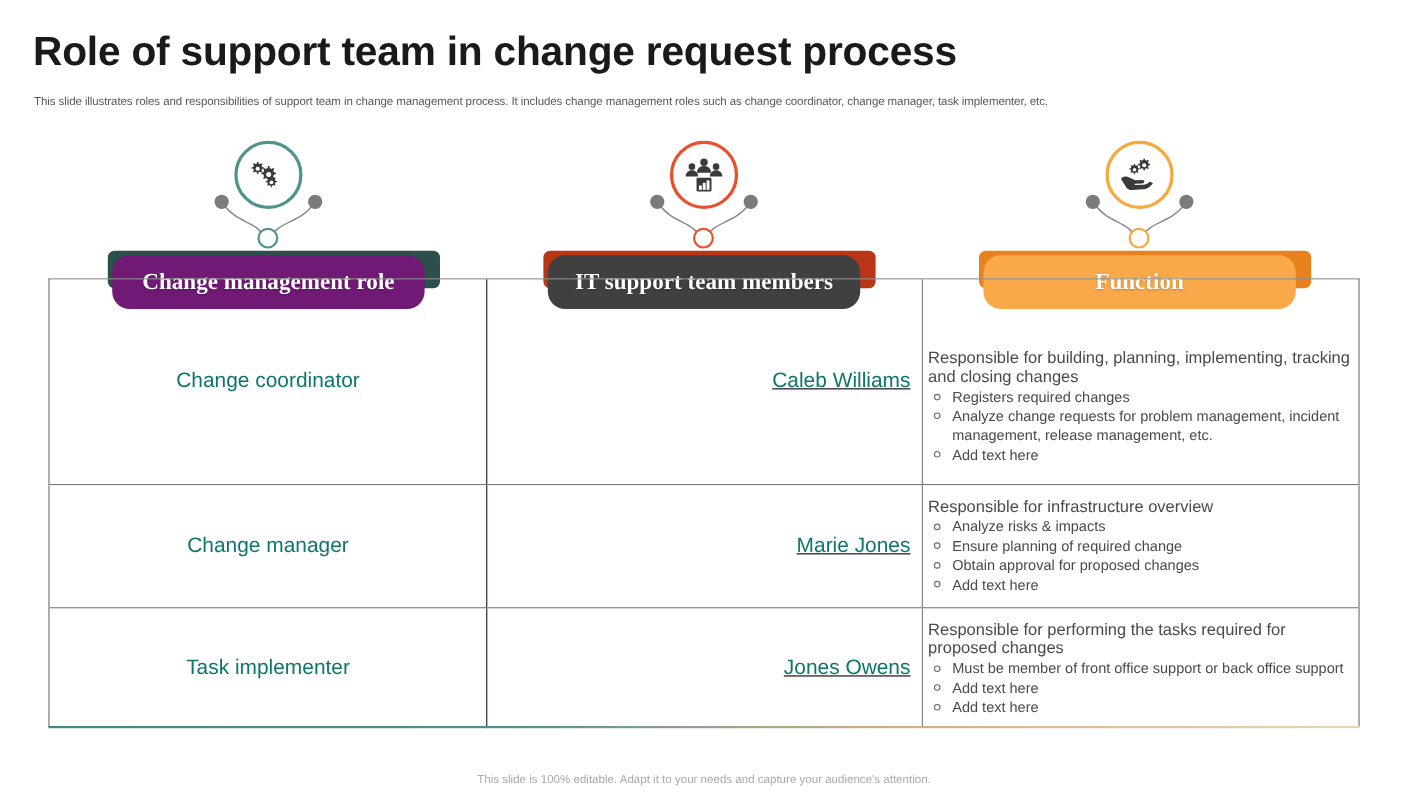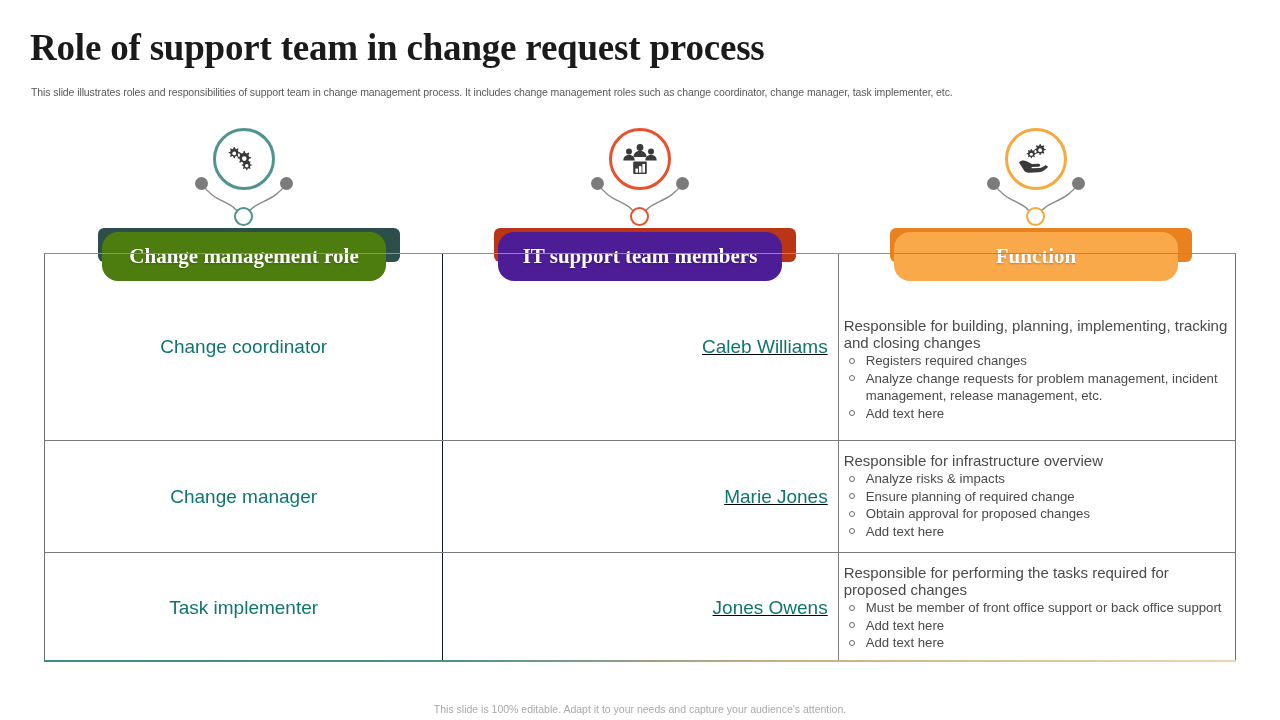--- a/index.html
+++ b/index.html
@@ -13,21 +13,21 @@
     font-family: "Liberation Sans", sans-serif;
     overflow: hidden;
     position: relative;
   }
 
   
   .slide-title {
     position: absolute;
     left: 30px;
     top: 26px;
-    font-family: Liberation Serif, serif;
+    font-family: Liberation Sans, sans-serif;
     font-weight: bold;
     font-size: 37px;
     letter-spacing: -0.2px;
     color: #1a1a1a;
     white-space: nowrap;
   }
   .slide-subtitle {
     position: absolute;
     left: 31px;
     top: 86px;
@@ -309,25 +309,25 @@
         <path d="M6 0 l1.2 0 l0.5 2 a5 5 0 0 1 1.6 0.7 l1.8-1 l0.85 0.85 l-1 1.8 a5 5 0 0 1 0.7 1.6 l2 0.5 l0 1.2 l-2 0.5 a5 5 0 0 1-0.7 1.6 l1 1.8 l-0.85 0.85 l-1.8-1 a5 5 0 0 1-1.6 0.7 l-0.5 2 l-1.2 0 l-0.5-2 a5 5 0 0 1-1.6-0.7 l-1.8 1 l-0.85-0.85 l1-1.8 a5 5 0 0 1-0.7-1.6 l-2-0.5 l0-1.2 l2-0.5 a5 5 0 0 1 0.7-1.6 l-1-1.8 l0.85-0.85 l1.8 1 a5 5 0 0 1 1.6-0.7 z"></path>
         <circle cx="6.6" cy="8" r="2.4" fill="#ffffff"></circle>
       </g>
       <path d="M2 20.5 c2.4-2.6 5.2-2.4 7.6-1.2 l5.4 2.6 l6-0.2 c1.6-0.05 2.2 0.6 2.2 1.5 c0 0.9-0.7 1.5-2 1.55 l-6.6 0.3 l0 1.2 l7.6-0.3 c2.6-0.1 4.4-1.3 6.4-3 l2.6 1.8 c-2.6 3-5.6 5.2-9.4 5.4 l-9.6 0.5 c-2.2 0.1-3.4-0.4-4.8-1.6 z"></path>
     </svg>
   </div>
 </div>
 
 <div class="banner-wrap b1">
   <div class="banner-shadow" style="background:#2c4f4b"></div>
-  <div class="banner" style="background:#4d7c0f">Change management role</div>
+  <div class="banner" style="background:#701a75">Change management role</div>
 </div>
 <div class="banner-wrap b2">
   <div class="banner-shadow" style="background:#b93516"></div>
-  <div class="banner" style="background:#4c1d95">IT support team members</div>
+  <div class="banner" style="background:#404040">IT support team members</div>
 </div>
 <div class="banner-wrap b3">
   <div class="banner-shadow" style="background:#e8811e"></div>
   <div class="banner" style="background:#f9a94a">Function</div>
 </div>
 
 <div class="table">
 
   <div class="row r1">
     <div class="cell c1">

